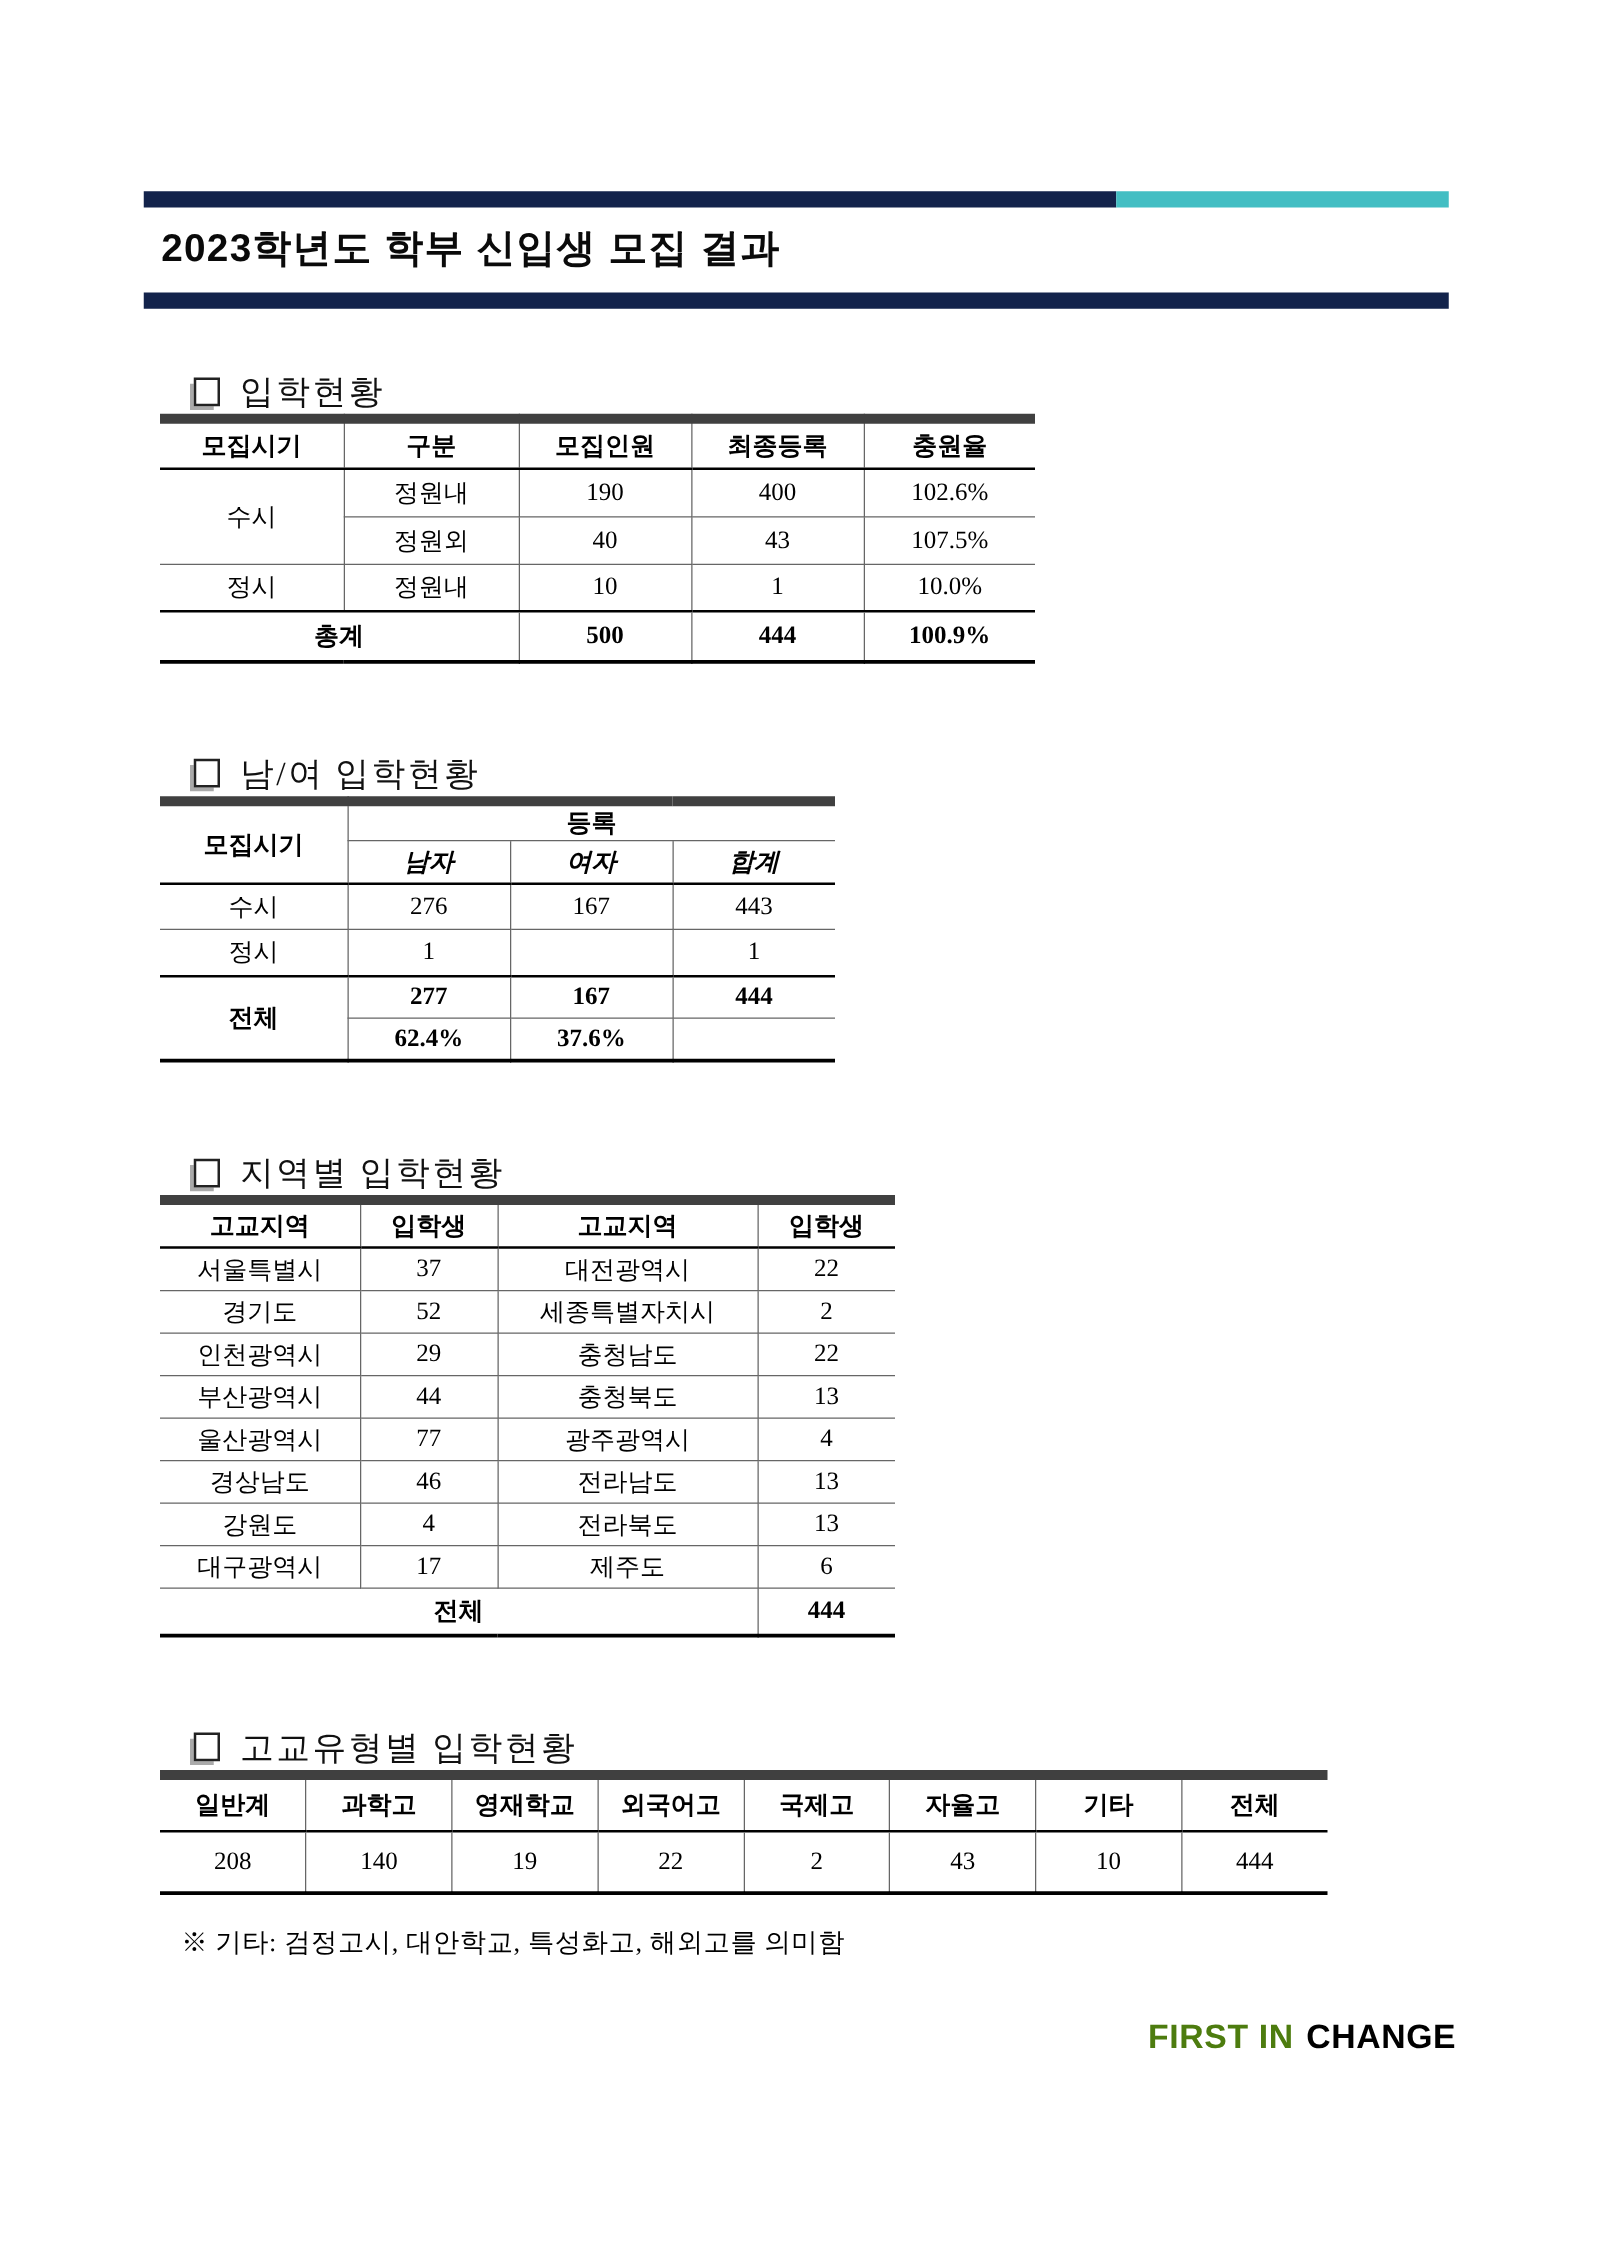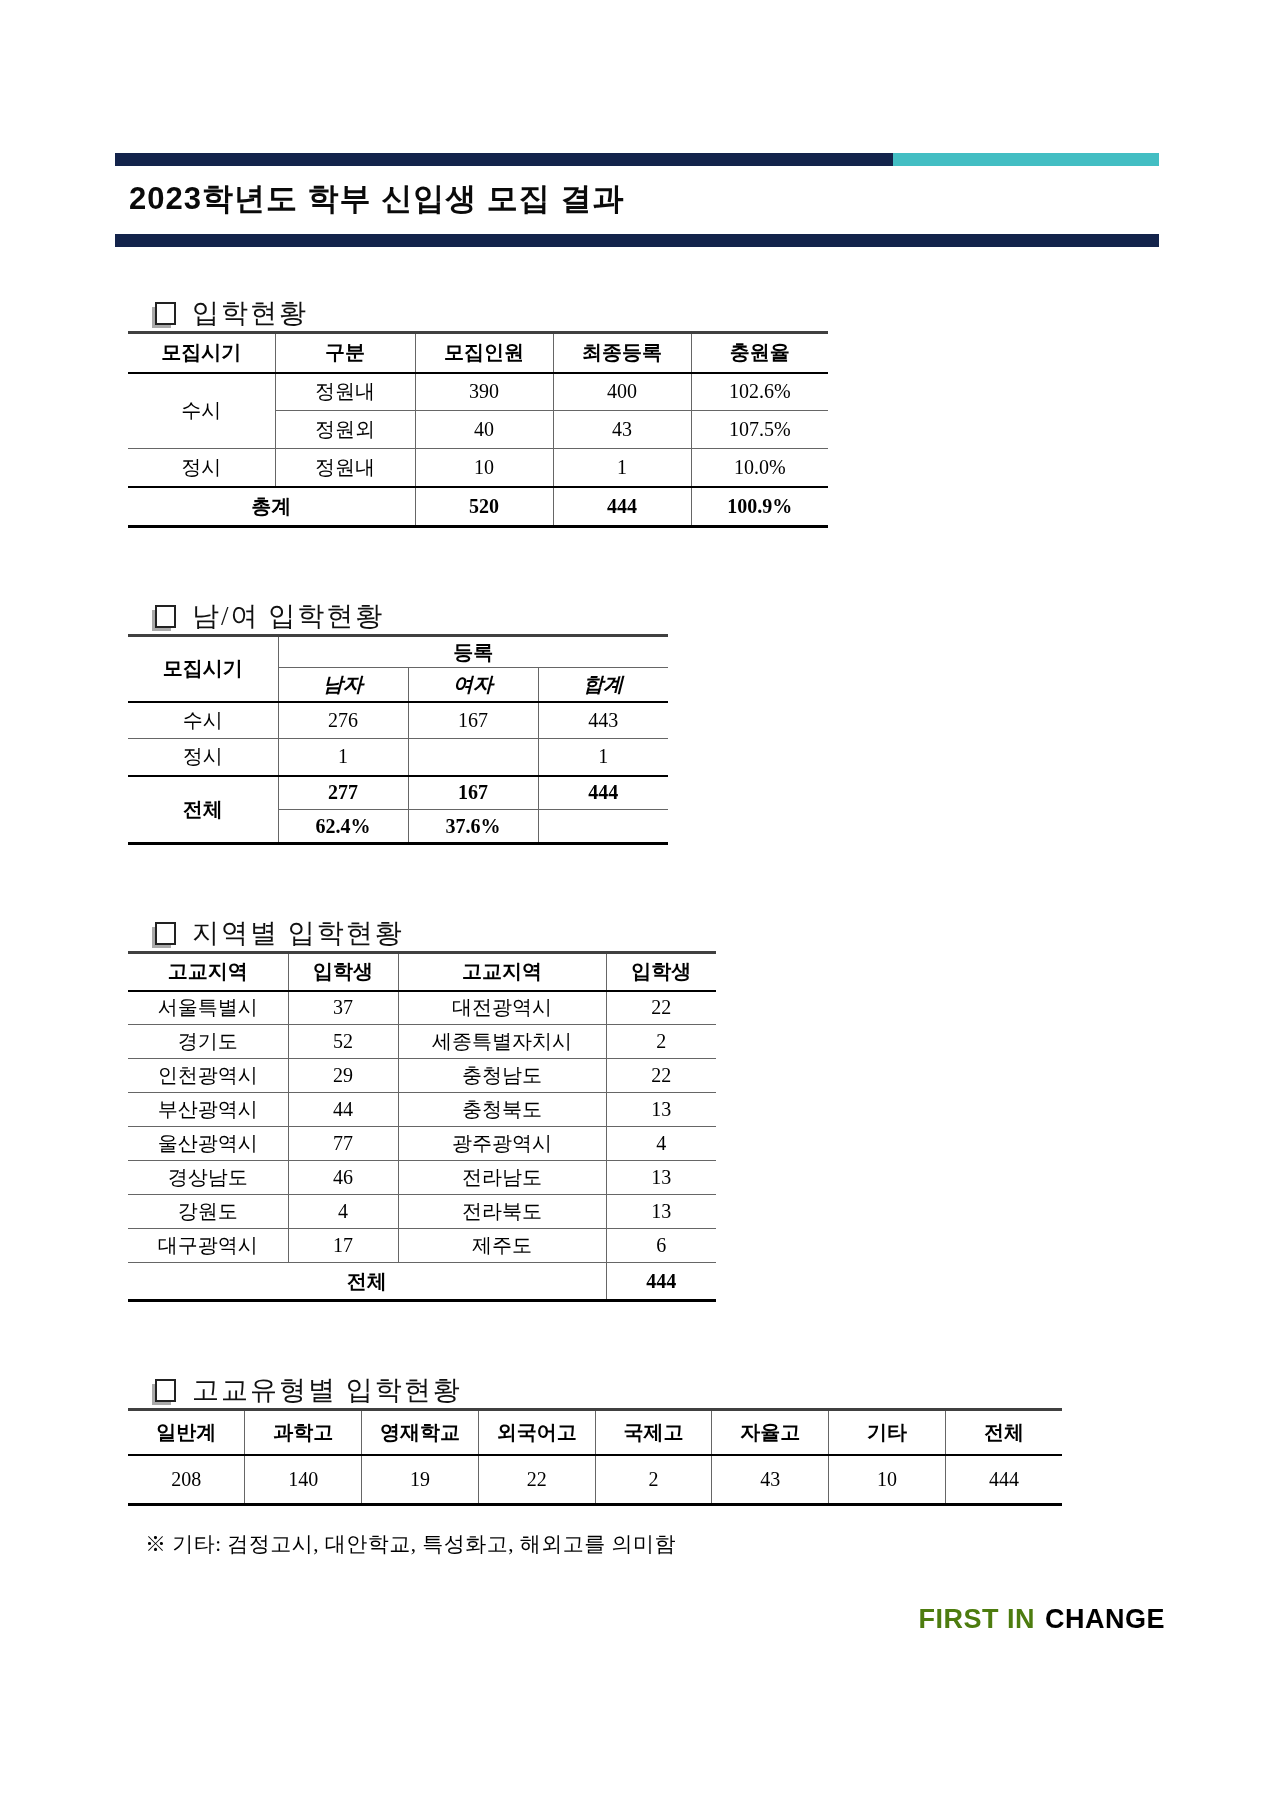--- a/index.html
+++ b/index.html
@@ -14,21 +14,21 @@
                letter-spacing:1px; margin:12px 0 0 14px; color:#0a0a0a; }
   .underbar { margin-top:14px; height:13px; width:1044px; background:#13234B; }
 
   .sec-title { display:flex; align-items:center; font-size:27px; letter-spacing:2px;
                margin-top:48px; font-weight:500; color:#111;padding-left:40px; }
   .sec-title.gap-lg { margin-top:70px;align-items:center; }
   .bullet { width:21px; height:23px; border:2px solid #222; background:#fff;
             box-shadow:-4px 4px 0 -1px #aaa; margin-right:16px; display:inline-block; flex:0 0 auto; }
 
   table.tbl { border-collapse:collapse; text-align:center; font-size:20px; margin-left:13px;
-              border-top:3px solid #404040; border-bottom:3px solid #000; table-layout:fixed; }
+              border-top:8px solid #404040; border-bottom:3px solid #000; table-layout:fixed; }
   .tbl th, .tbl td { border-right:1px solid #666; border-bottom:1px solid #666;
                      font-weight:normal; padding:0 6px; vertical-align:middle; }
   .tbl tr > *:last-child { border-right:none; }
   .tbl th { font-weight:600; }
   .tr-thick > *, .bb-thick { border-bottom:2.5px solid #000 !important; }
   .bold, .bold > td { font-weight:bold; }
 
   .t1 tr { height:38px; } .t1 tr.head { height:40px; } .t1 tr.total { height:40px; }
   .t2 tr { height:37px; } .t2 tr.h1 { height:32px; } .t2 tr.h2 { height:34px;font-style:italic; } .t2 tr.tot { height:34px; }
   .t3 { margin-left:30px; }
@@ -70,40 +70,40 @@
       <tr class="head tr-thick">
         <th>모집시기</th>
         <th>구분</th>
         <th>모집인원</th>
         <th>최종등록</th>
         <th>충원율</th>
       </tr>
       <tr>
         <td rowspan="2">수시</td>
         <td>정원내</td>
-        <td>390</td>
+        <td>190</td>
         <td>400</td>
         <td>102.6%</td>
       </tr>
       <tr>
         <td>정원외</td>
         <td>40</td>
         <td>43</td>
         <td>107.5%</td>
       </tr>
       <tr class="tr-thick">
         <td>정시</td>
         <td>정원내</td>
         <td>10</td>
         <td>1</td>
         <td>10.0%</td>
       </tr>
       <tr class="total bold">
         <td colspan="2">총계</td>
-        <td>520</td>
+        <td>500</td>
         <td>444</td>
         <td>100.9%</td>
       </tr>
     </tbody>
   </table>
 
   <div class="sec-title gap-lg">
     <span class="bullet"></span>
     <span>남/여 입학현황</span>
   </div>

